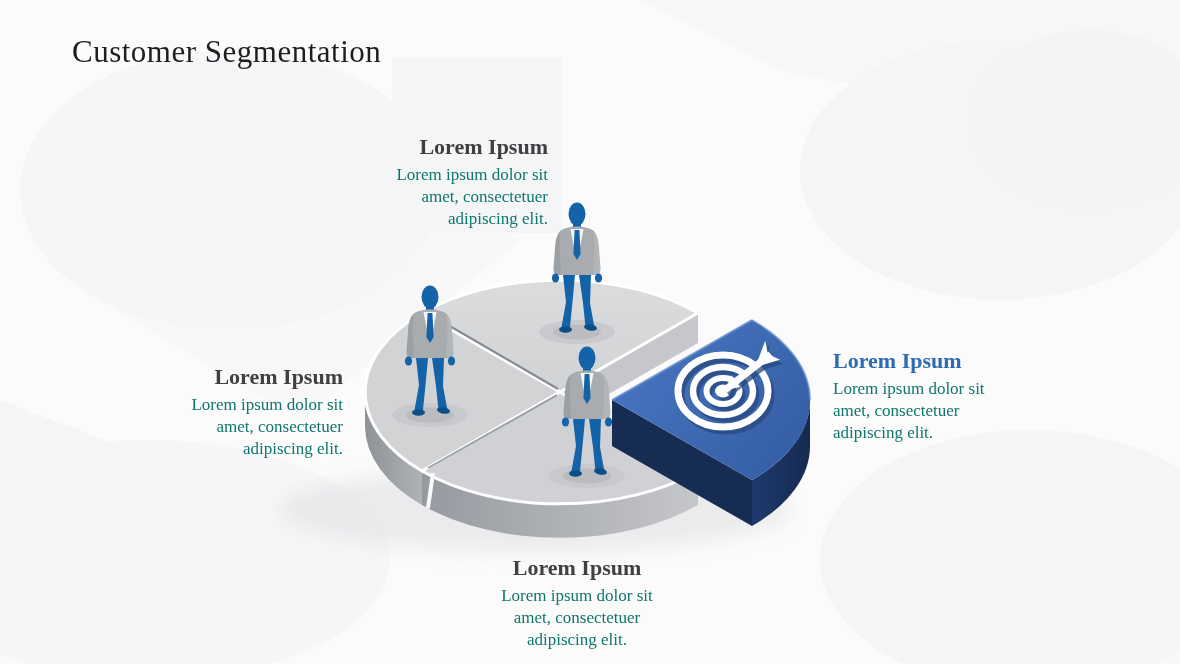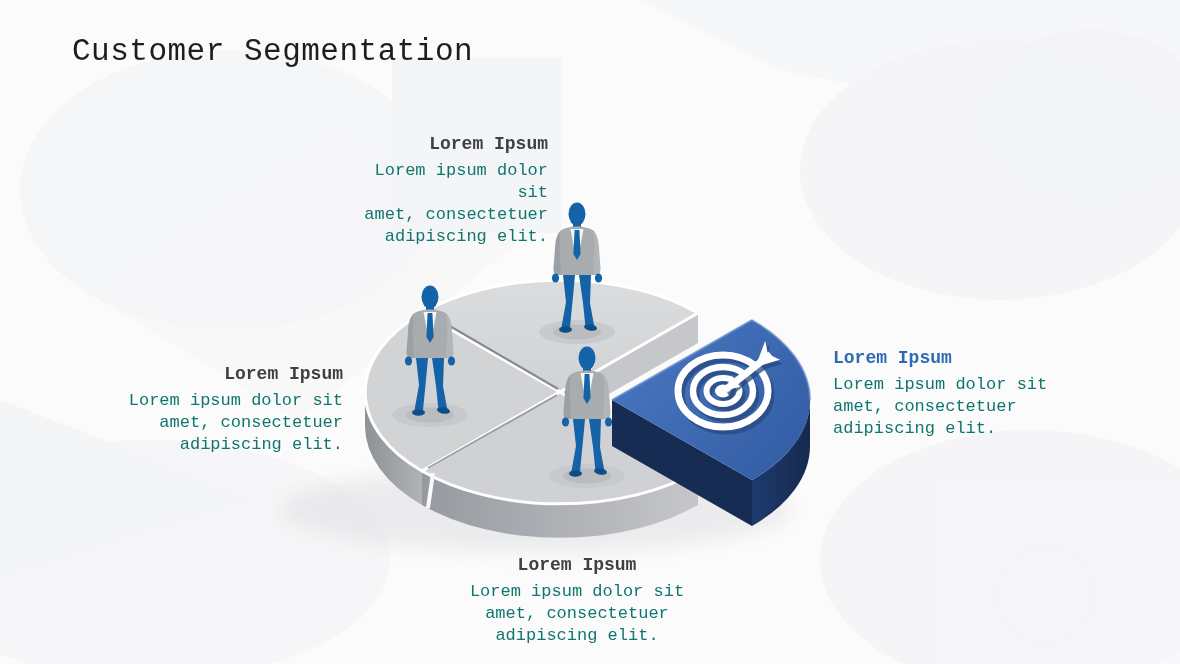--- a/index.html
+++ b/index.html
@@ -1,26 +1,26 @@
 <!DOCTYPE html>
 <html><head>
 <meta charset="utf-8">
 <style>
   html,body{margin:0;padding:0;background:#e9e9e9;}
   #slide{
     position:relative;width:1180px;height:664px;overflow:hidden;
-    background:#fbfbfc;font-family:Liberation Mono, monospace;
+    background:#fbfbfc;font-family:Liberation Serif, serif;
   }
   #diagram-svg{position:absolute;left:0;top:0;width:1180px;height:664px;}
   .slide-title{
     position:absolute;left:72px;top:34px;font-size:31px;letter-spacing:.5px;
     color:#1d1e20;white-space:nowrap;
   }
   .seg{position:absolute;}
-  .seg-heading{font-size:18px;font-weight:bold;color:#3f4042;line-height:1.15;margin-bottom:5px;}
+  .seg-heading{font-size:22px;font-weight:bold;color:#3f4042;line-height:1.15;margin-bottom:5px;}
   .seg-body{font-size:17px;color:#0f766e;line-height:22px;}
   .seg-body .line{display:block;}
   .seg-top{left:336px;top:134px;width:212px;text-align:right;}
   .seg-left{left:123px;top:364px;width:220px;text-align:right;}
   .seg-right{left:833px;top:348px;width:220px;text-align:left;}
   .seg-right .seg-heading{color:#2e6bb3;}
   .seg-bottom{left:452px;top:555px;width:250px;text-align:center;}
 </style>
 </head>
 <body>

